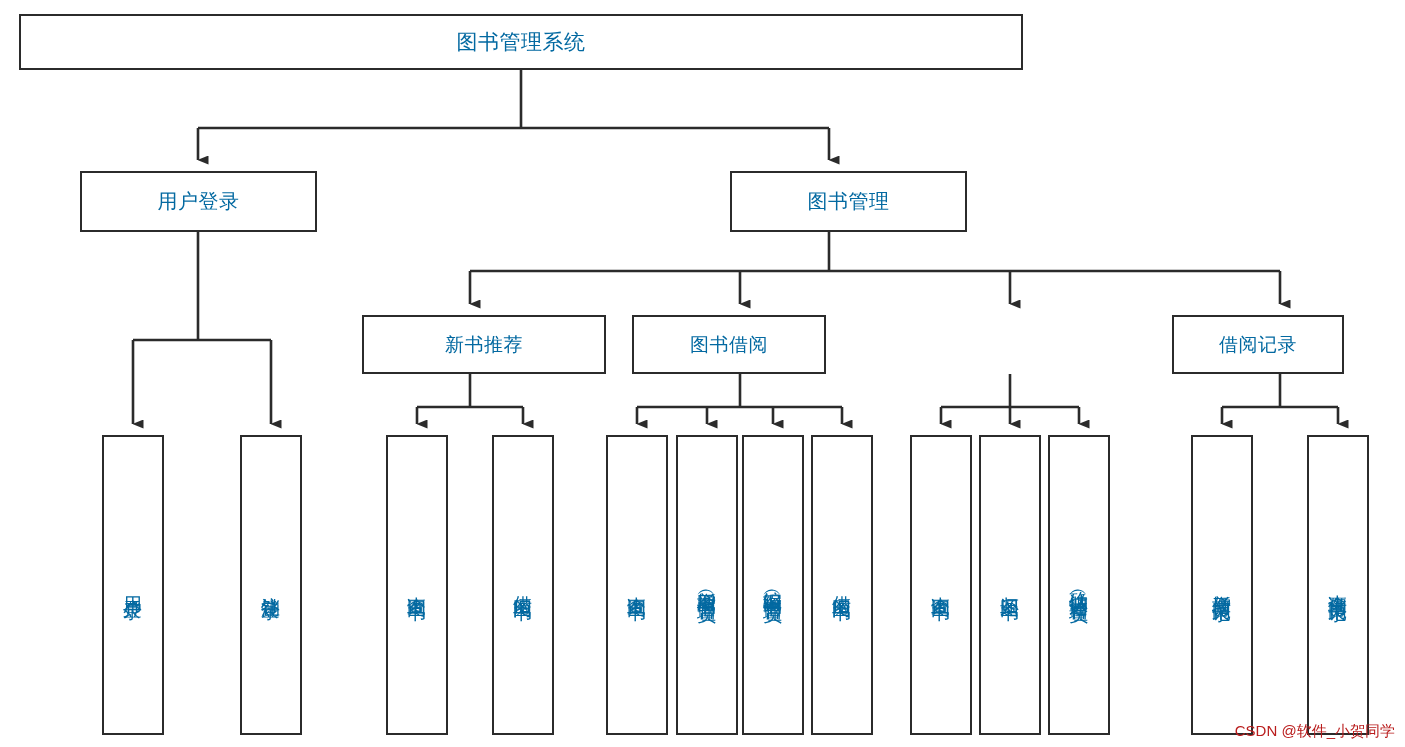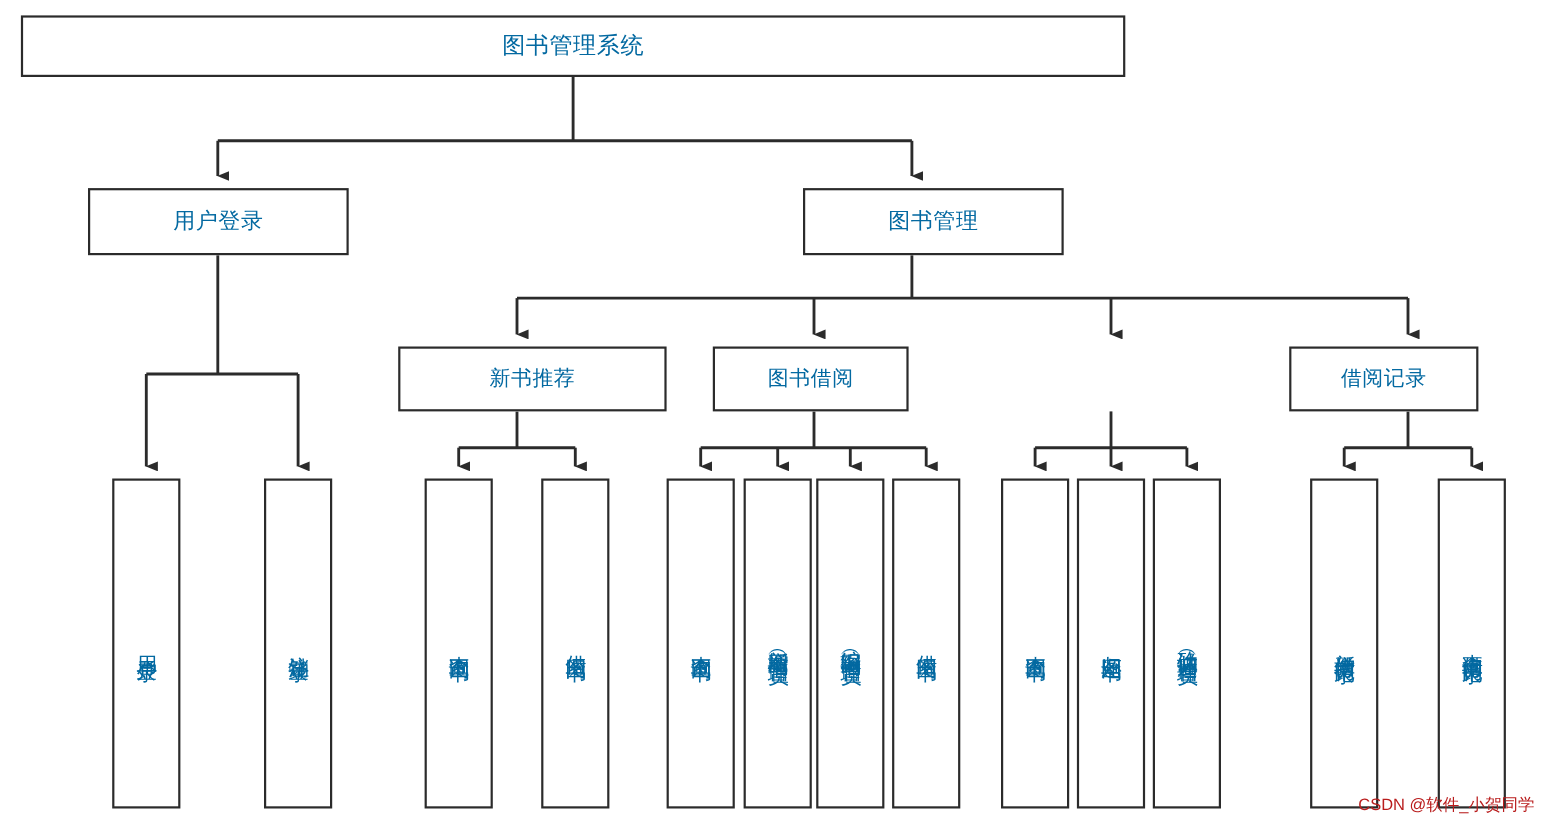--- a/index.html
+++ b/index.html
@@ -110,21 +110,21 @@
   <div class="node lvl2" style="left:80px;top:171px;width:237px;height:61px;">
     <span class="lbl">用户登录</span>
   </div>
   <div class="node lvl2" style="left:730px;top:171px;width:237px;height:61px;">
     <span class="lbl">图书管理</span>
   </div>
 
   <div class="node lvl3" style="left:362px;top:315px;width:244px;height:59px;">
     <span class="lbl">新书推荐</span>
   </div>
-  <div class="node lvl3" style="left:648px;top:315px;width:178px;height:59px;">
+  <div class="node lvl3" style="left:632px;top:315px;width:194px;height:59px;">
     <span class="lbl">图书借阅</span>
   </div>
   <div class="node lvl3" style="left:1172px;top:315px;width:172px;height:59px;text-align:right;">
     <span class="lbl">借阅记录</span>
   </div>
 
   <div class="node leaf" style="left:102px;top:435px;width:62px;height:300px;">
     <span class="lbl">用户登录</span>
   </div>
   <div class="node leaf" style="left:240px;top:435px;width:62px;height:300px;">

